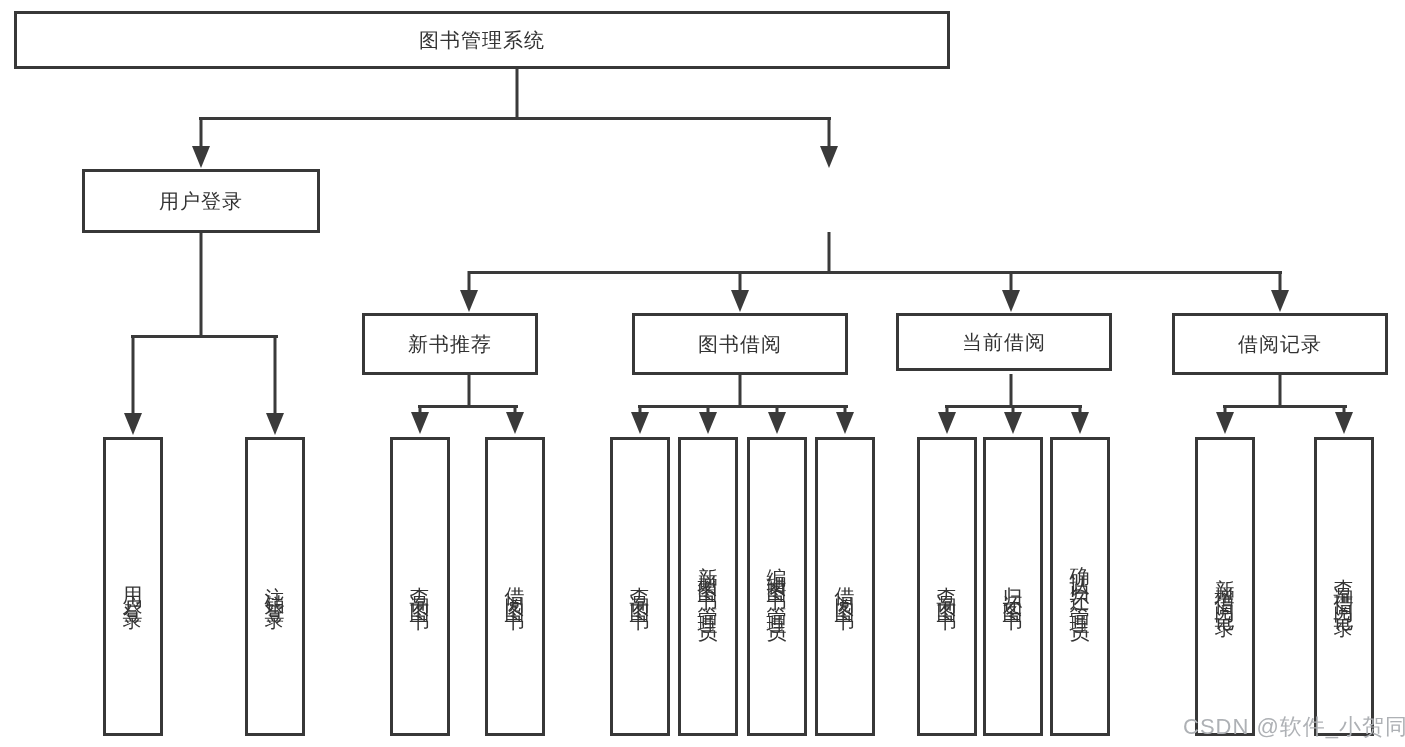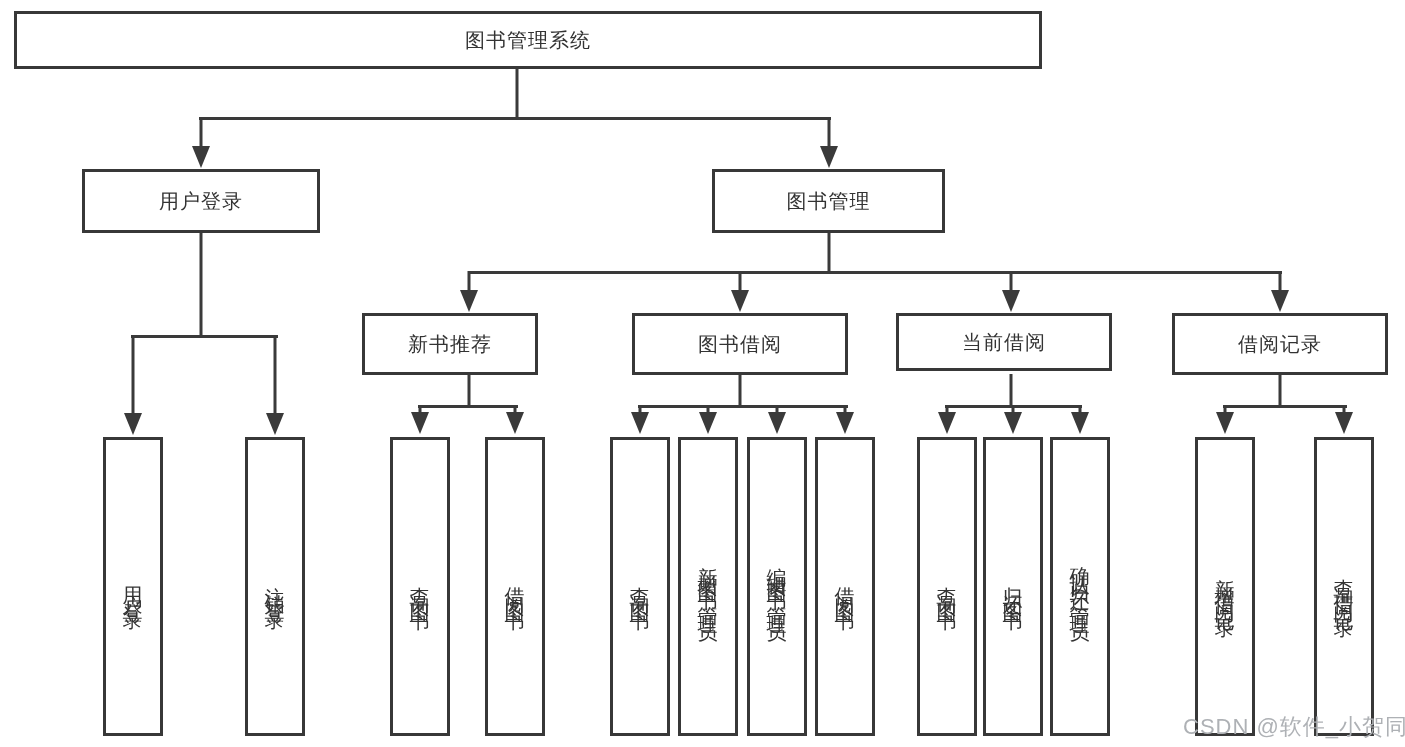--- a/index.html
+++ b/index.html
@@ -81,29 +81,26 @@
   <div class="vl" style="left:1080px;top:405px;height:9px;"></div>
   <div class="arr" style="left:1080px;top:412px;"></div>
 
   <div class="vl" style="left:1280px;top:374px;height:34px;"></div>
   <div class="hl" style="left:1223px;top:405px;width:124px;"></div>
   <div class="vl" style="left:1225px;top:405px;height:9px;"></div>
   <div class="arr" style="left:1225px;top:412px;"></div>
   <div class="vl" style="left:1344px;top:405px;height:9px;"></div>
   <div class="arr" style="left:1344px;top:412px;"></div>
 
-  <div class="node root" style="left:14px;top:11px;width:1028px;height:58px;">
+  <div class="node root" style="left:14px;top:11px;width:936px;height:58px;">
     <span>图书管理系统</span>
   </div>
 
   <div class="node" style="left:82px;top:169px;width:238px;height:64px;">
     <span>用户登录</span>
-  </div>
-  <div class="node" style="left:712px;top:169px;width:233px;height:64px;">
-    <span>图书管理</span>
   </div>
 
   <div class="node" style="left:362px;top:313px;width:176px;height:62px;">
     <span>新书推荐</span>
   </div>
   <div class="node" style="left:632px;top:313px;width:216px;height:62px;">
     <span>图书借阅</span>
   </div>
   <div class="node" style="left:896px;top:313px;width:216px;height:58px;">
     <span>当前借阅</span>

